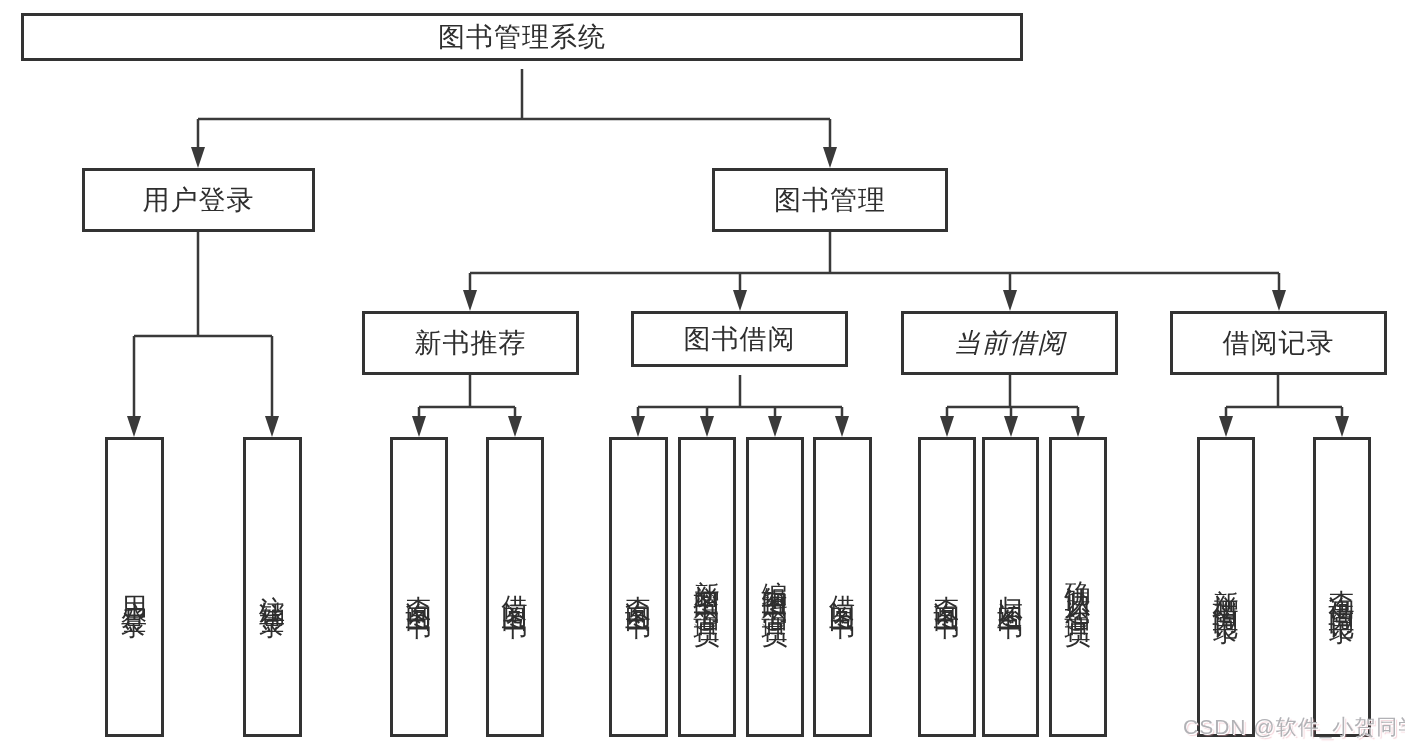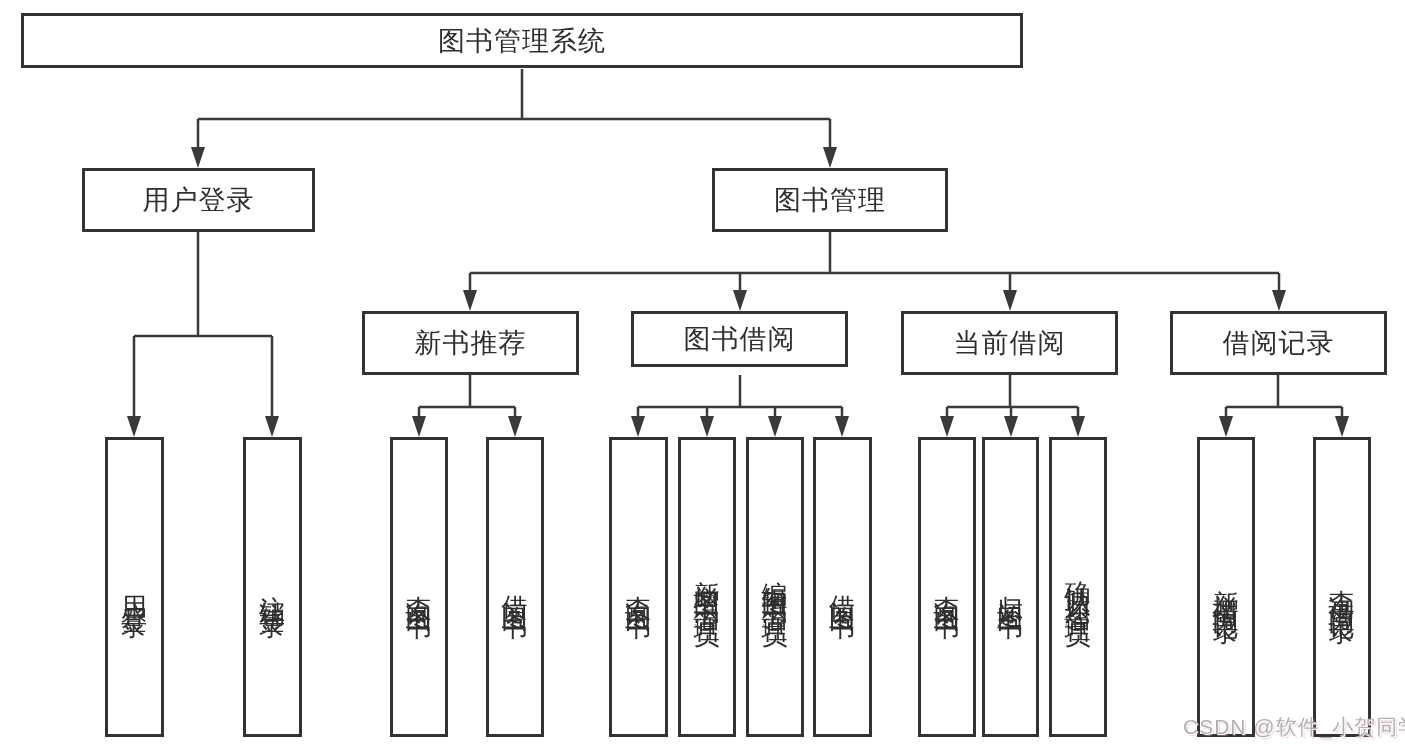--- a/index.html
+++ b/index.html
@@ -82,28 +82,28 @@
         <polygon points="1004,416 1018,416 1011,437" fill="#3a3a3a"></polygon>
         <polygon points="1071,416 1085,416 1078,437" fill="#3a3a3a"></polygon>
       </g>
       <g>
         <path d="M1278,375 V407 M1226,407 H1342 M1226,407 V419 M1342,407 V419" fill="none" stroke="#3a3a3a" stroke-width="2.5"></path>
         <polygon points="1219,416 1233,416 1226,437" fill="#3a3a3a"></polygon>
         <polygon points="1335,416 1349,416 1342,437" fill="#3a3a3a"></polygon>
       </g>
     </svg>
 
-  <div class="box" style="left:21px;top:13px;width:1002px;height:55px;">图书管理系统</div>
+  <div class="box" style="left:21px;top:13px;width:1002px;height:48px;">图书管理系统</div>
 
   <div class="box" style="left:82px;top:168px;width:233px;height:64px;">用户登录</div>
   <div class="box" style="left:362px;top:311px;width:217px;height:64px;">新书推荐</div>
 
   <div class="box" style="left:712px;top:168px;width:236px;height:64px;">图书管理</div>
   <div class="box" style="left:631px;top:311px;width:217px;height:56px;">图书借阅</div>
-  <div class="box" style="left:901px;top:311px;width:217px;height:64px;">当前借阅</div>
+  <div class="box" style="left:901px;top:311px;width:217px;height:64px;font-style:italic;">当前借阅</div>
   <div class="box" style="left:1170px;top:311px;width:217px;height:64px;">借阅记录</div>
 
   <div class="box vbox" style="left:105px;top:437px;width:59px;height:300px;">用户登录</div>
   <div class="box vbox" style="left:243px;top:437px;width:59px;height:300px;">注销登录</div>
 
   <div class="box vbox" style="left:390px;top:437px;width:58px;height:300px;">查询图书</div>
   <div class="box vbox" style="left:486px;top:437px;width:58px;height:300px;">借阅图书</div>
 
   <div class="box vbox" style="left:609px;top:437px;width:59px;height:300px;">查询图书</div>
   <div class="box vbox" style="left:678px;top:437px;width:58px;height:300px;">新增图书（管理员）</div>

